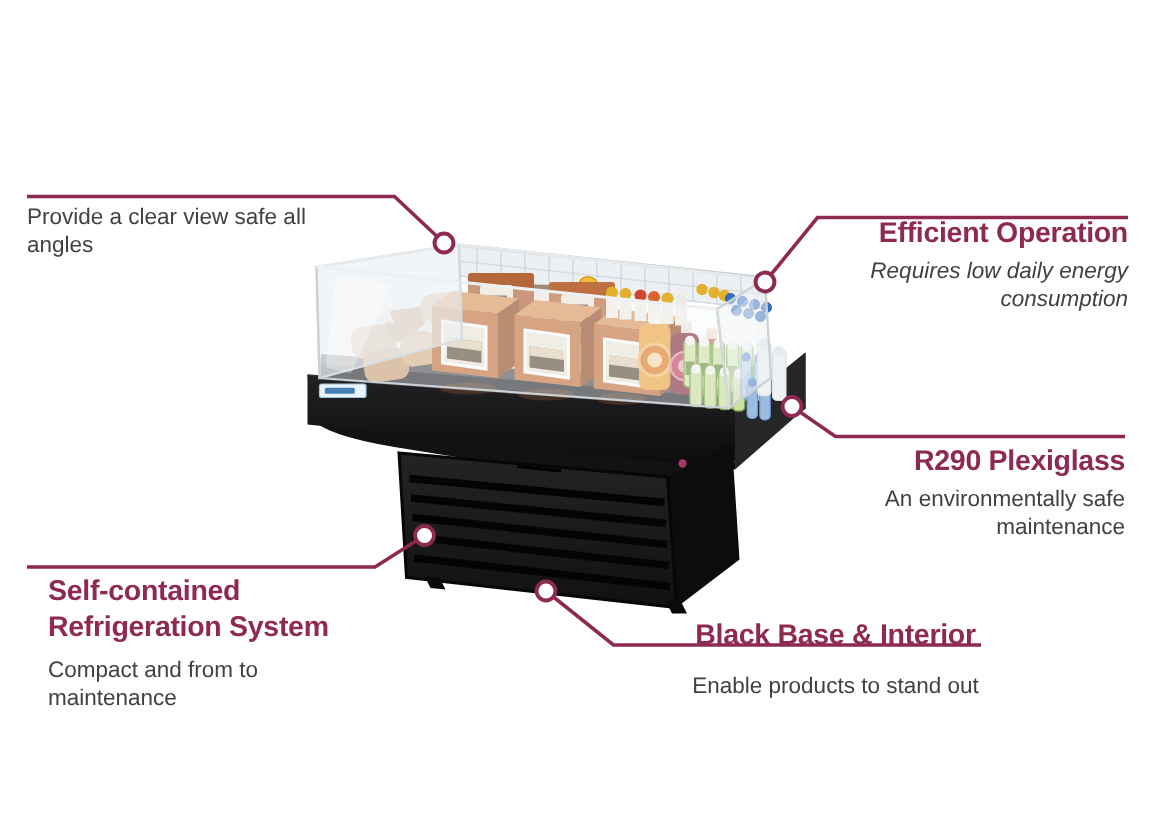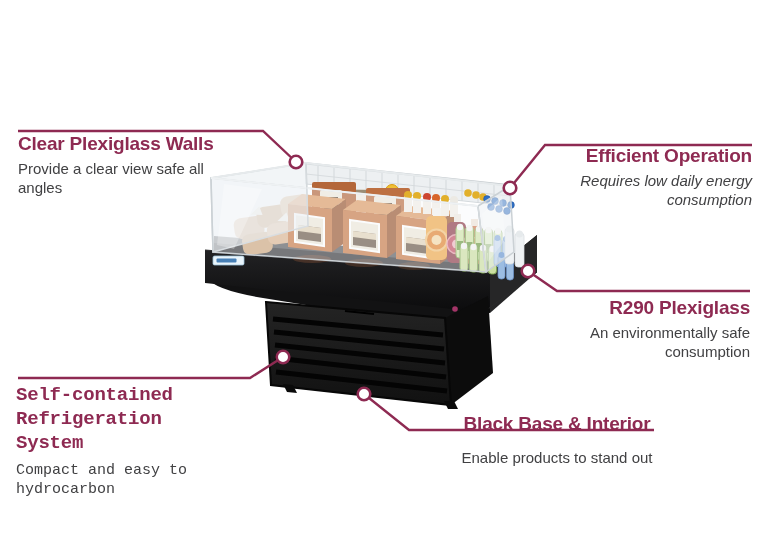--- a/index.html
+++ b/index.html
@@ -16,21 +16,21 @@
     font-weight:400;font-size:15px;line-height:19px;color:#414143;margin-top:3px;
   }
   .co-right{text-align:right;}
   .co-center{text-align:center;}
   #co-plexiglass{left:18px;top:132px;width:232px;}
   #co-plexiglass .callout-desc{width:186px;}
   #co-efficient{right:18px;top:144px;width:232px;}
   #co-efficient .callout-desc{width:200px;margin-left:auto;font-style:italic;}
   #co-r290{right:20px;top:296px;width:232px;}
   #co-r290 .callout-desc{width:185px;margin-left:auto;}
-  #co-selfcontained{left:16px;top:383px;width:215px;font-family:Liberation Mono, monospace;}
+  #co-selfcontained{left:32px;top:383px;width:215px;}
   #co-selfcontained .callout-desc{width:175px;margin-top:6px;}
   #co-blackbase{left:447px;top:412px;width:220px;}
   #co-blackbase .callout-desc{margin-top:12px;}
 </style>
 </head>
 <body>
 
 <div id="stage">
 
   <svg id="art" viewBox="0 0 770 547" aria-hidden="true">
@@ -283,37 +283,36 @@
     <g fill="#ffffff" stroke="#8e2a52" stroke-width="2.6">
       <circle cx="296" cy="162" r="6.3"></circle>
       <circle cx="510" cy="188" r="6.3"></circle>
       <circle cx="528" cy="271" r="6.3"></circle>
       <circle cx="283" cy="357" r="6.3"></circle>
       <circle cx="364" cy="394" r="6.3"></circle>
     </g>
   </svg>
 
   <div class="callout" id="co-plexiglass">
-    <div class="callout-title">Clear Plexiglass Walls</div>
     <div class="callout-desc">Provide a clear view safe all angles</div>
   </div>
 
   <div class="callout co-right" id="co-efficient">
     <div class="callout-title">Efficient Operation</div>
     <div class="callout-desc">Requires low daily energy consumption</div>
   </div>
 
   <div class="callout co-right" id="co-r290">
     <div class="callout-title">R290 Plexiglass</div>
-    <div class="callout-desc">An environmentally safe consumption</div>
+    <div class="callout-desc">An environmentally safe maintenance</div>
   </div>
 
   <div class="callout" id="co-selfcontained">
     <div class="callout-title">Self-contained Refrigeration System</div>
-    <div class="callout-desc">Compact and easy to hydrocarbon</div>
+    <div class="callout-desc">Compact and from to maintenance</div>
   </div>
 
   <div class="callout co-center" id="co-blackbase">
     <div class="callout-title">Black Base &amp; Interior</div>
     <div class="callout-desc">Enable products to stand out</div>
   </div>
 
 </div>
 
 </body></html>

